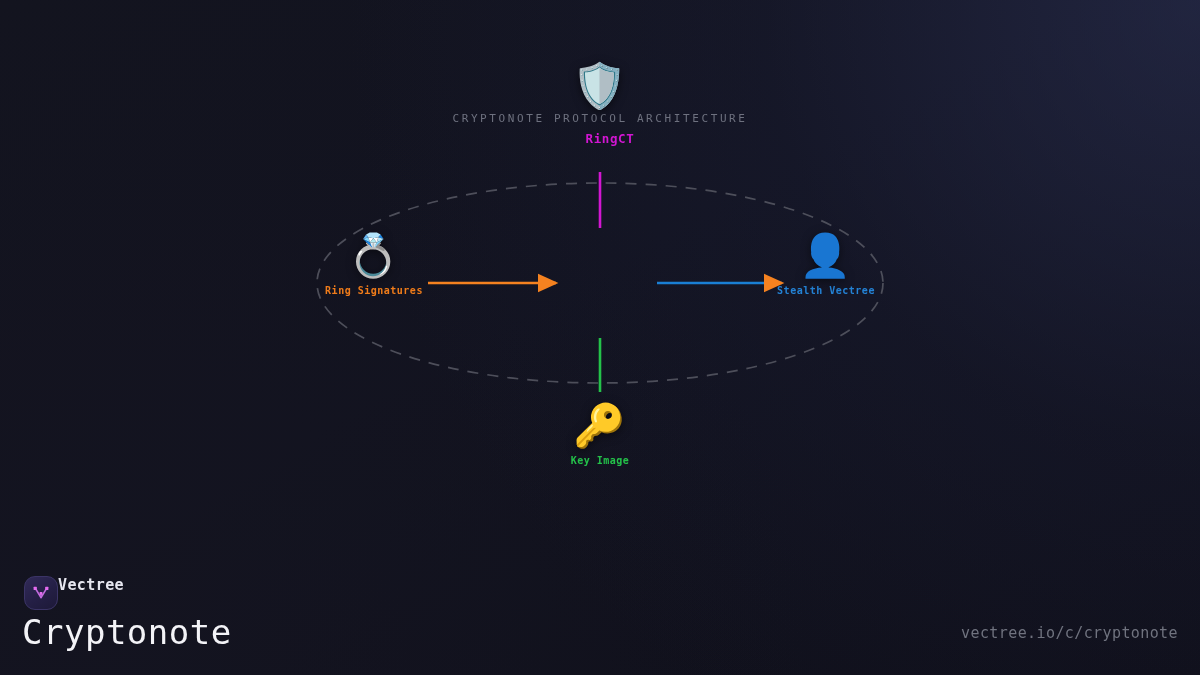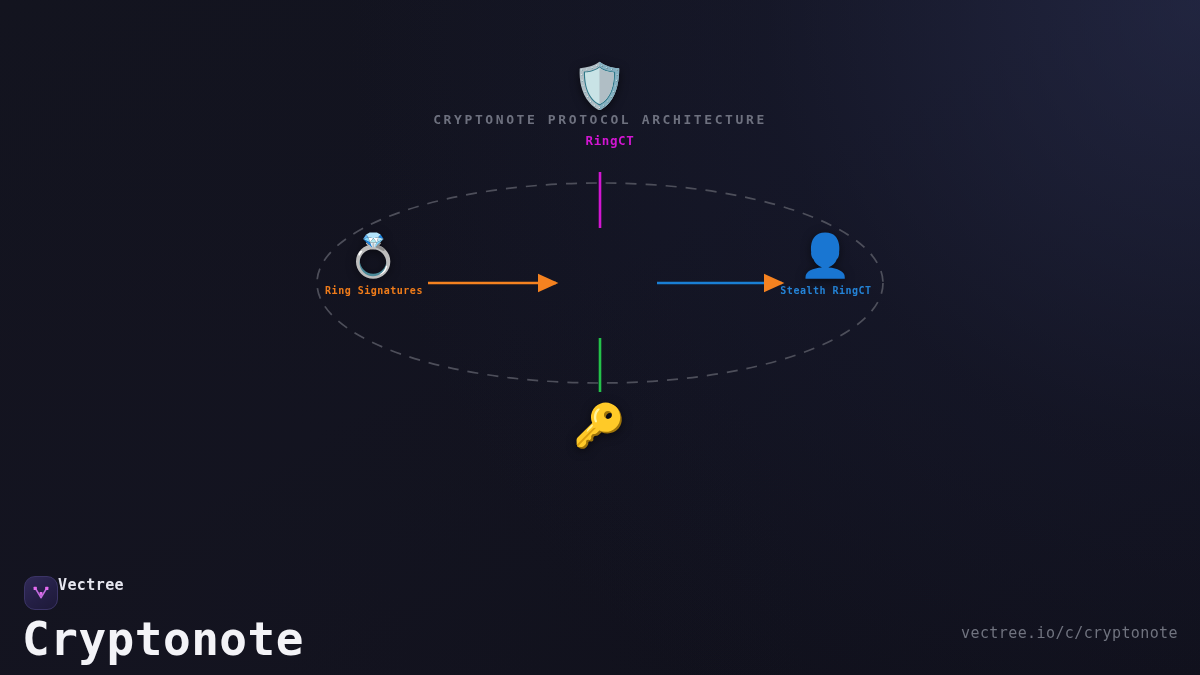--- a/index.html
+++ b/index.html
@@ -36,24 +36,24 @@
     text-align:center;
   }
   .hub-icon {
     font-size:44px;
     line-height:52px;
     height:52px;
     filter:drop-shadow(0 2px 5px rgba(0,0,0,0.55));
     user-select:none;
   }
   .hub-title {
-    font-size:13px;
+    font-size:11px;
     letter-spacing:2.6px;
     color:#6e717f;
-    font-weight:700;
+    font-weight:400;
     white-space:nowrap;
   }
   .hub-sub {
     margin-top:6px;
     font-size:12.5px;
     font-weight:700;
     letter-spacing:0.6px;
     white-space:nowrap;
   }
 
@@ -95,22 +95,22 @@
   }
   .brand-name {
     font-size:15px;
     font-weight:700;
     color:#e6e6ef;
     letter-spacing:0.4px;
   }
   .page-title {
     position:absolute;
     left:22px; top:612px;
-    font-size:46px;
-    font-weight:700;
+    font-size:34px;
+    font-weight:400;
     color:#f3f3f7;
     letter-spacing:0.5px;
   }
   .footer-url {
     position:absolute;
     right:22px; top:624px;
     font-size:15px;
     color:#70737f;
     letter-spacing:0.4px;
   }
@@ -144,25 +144,26 @@
     <div class="hub-sub" style="color:#d216d2;margin-left:20px;">RingCT</div>
   </div>
 
   <div class="node" style="left:254px; top:231px;">
     <div class="node-icon">💍</div>
     <div class="node-label" style="color:#f07c1a;">Ring Signatures</div>
   </div>
 
   <div class="node" style="left:706px; top:231px;">
     <div class="node-icon">👤</div>
-    <div class="node-label" style="color:#2483d6;">Stealth RingCT</div>
+    <div class="node-label" style="color:#2483d6;">Stealth Vectree</div>
   </div>
 
   <div class="node" style="left:480px; top:401px;">
     <div class="node-icon">🔑</div>
+    <div class="node-label" style="color:#24c24a;">Key Image</div>
   </div>
 
   <div class="brand-row">
     <div class="brand-logo">
       <svg width="22" height="22" viewBox="0 0 22 22">
         <path d="M5.4 6.4 L11 15.6 L16.6 6.4" fill="none" stroke="#c06bdd" stroke-width="1.7" stroke-linecap="round" stroke-linejoin="round"></path>
         <path d="M11 15.6 L11 11.6" fill="none" stroke="#c06bdd" stroke-width="1.5" stroke-linecap="round"></path>
         <rect x="3.6" y="4.8" width="3.2" height="3.2" rx="0.5" fill="#e46bf0"></rect>
         <rect x="15.2" y="4.8" width="3.2" height="3.2" rx="0.5" fill="#e46bf0"></rect>
         <rect x="9.6" y="9.9" width="2.8" height="2.8" rx="0.5" fill="#e46bf0"></rect>

